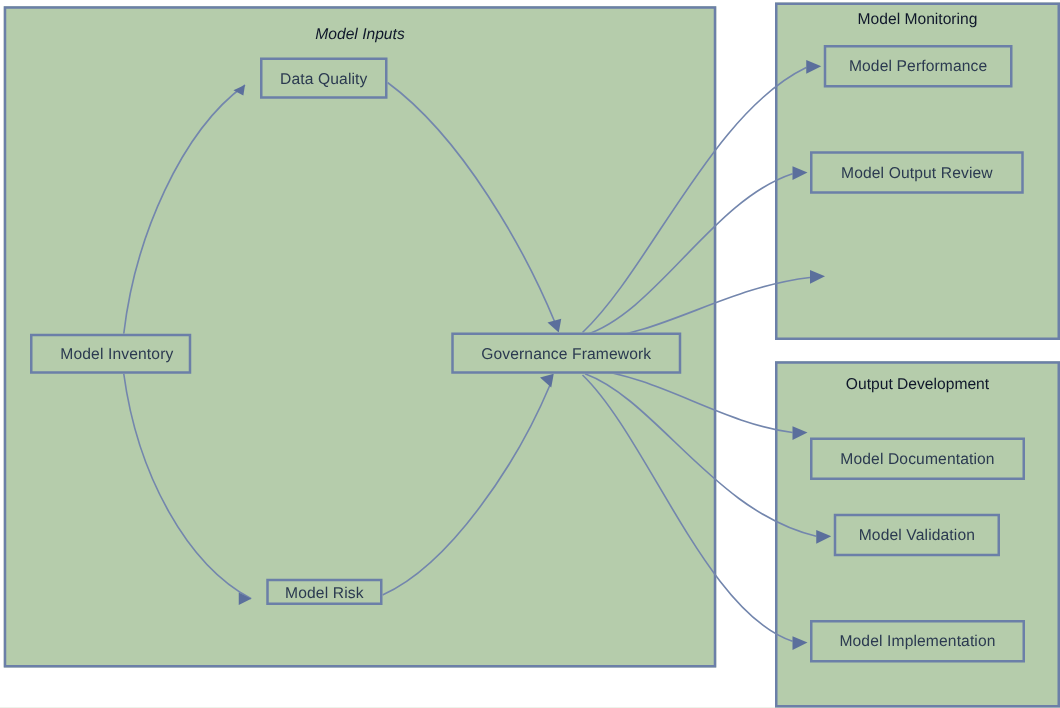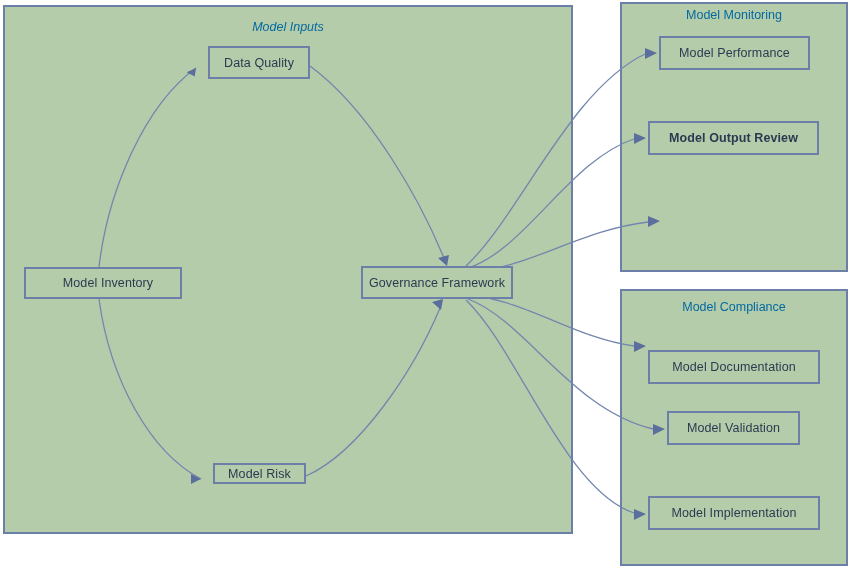--- a/index.html
+++ b/index.html
@@ -25,21 +25,21 @@
     background: #b5ccab;
     border: 2px solid #6b7fa8;
     box-sizing: border-box;
   }
   .panel-title {
     position: absolute;
     left: 0;
     right: 0;
     text-align: center;
     font-size: 12.5px;
-    color: #0369a1;
+    color: #0f172a;
     white-space: nowrap;
   }
   .node {
     position: absolute;
     background: #b5ccab;
     border: 2px solid #6b7fa8;
     box-sizing: border-box;
     display: flex;
     align-items: center;
     justify-content: center;
@@ -69,21 +69,21 @@
 
 <div id="canvas">
 
   <div class="panel" style="left:3px; top:5px; width:570px; height:529px;"></div>
   <div class="panel-title" style="left:3px; width:570px; top:20px;font-style:italic;">Model Inputs</div>
 
   <div class="panel" style="left:620px; top:2px; width:228px; height:270px;"></div>
   <div class="panel-title" style="left:620px; width:228px; top:8px;">Model Monitoring</div>
 
   <div class="panel" style="left:620px; top:289px; width:228px; height:277px;"></div>
-  <div class="panel-title" style="left:620px; width:228px; top:300px;">Model Compliance</div>
+  <div class="panel-title" style="left:620px; width:228px; top:300px;">Output Development</div>
 
   <svg id="edges" viewBox="0 0 848 566">
 
     <g>
       <path d="M 99 267 C 108 190 145 105 196 68"></path>
       <polygon points="196,68 186,66 190,74" transform="rotate(-36 196 68)"></polygon>
     </g>
 
     <g>
       <path d="M 99 299 C 110 380 150 452 201 479"></path>
@@ -124,41 +124,41 @@
       <path d="M 468 299 C 525 320 572 410 653 429"></path>
       <polygon points="665,429 653,424 653,435"></polygon>
     </g>
 
     <g>
       <path d="M 466 300 C 518 350 565 490 634 513"></path>
       <polygon points="646,514 634,509 634,520"></polygon>
     </g>
   </svg>
 
-  <div class="node" style="left:24px; top:267px; width:158px; height:32px;padding-left:10px;">
+  <div class="node" style="left:24px; top:267px; width:129px; height:32px;padding-left:10px;">
     <span>Model Inventory</span>
   </div>
 
   <div class="node" style="left:208px; top:46px; width:102px; height:33px;">
     <span>Data Quality</span>
   </div>
 
   <div class="node" style="left:213px; top:463px; width:93px; height:21px;">
     <span>Model Risk</span>
   </div>
 
-  <div class="node" style="left:361px; top:266px; width:152px; height:33px;">
+  <div class="node" style="left:361px; top:266px; width:184px; height:33px;">
     <span>Governance Framework</span>
   </div>
 
   <div class="node" style="left:659px; top:36px; width:151px; height:34px;">
     <span>Model Performance</span>
   </div>
 
-  <div class="node" style="left:648px; top:121px; width:171px; height:34px;font-weight:bold;">
+  <div class="node" style="left:648px; top:121px; width:171px; height:34px;">
     <span>Model Output Review</span>
   </div>
 
 
   <div class="node" style="left:648px; top:328px; width:172px; height:34px;margin-top:22px;">
     <span>Model Documentation</span>
   </div>
 
   <div class="node" style="left:667px; top:411px; width:133px; height:34px;">
     <span>Model Validation</span>

